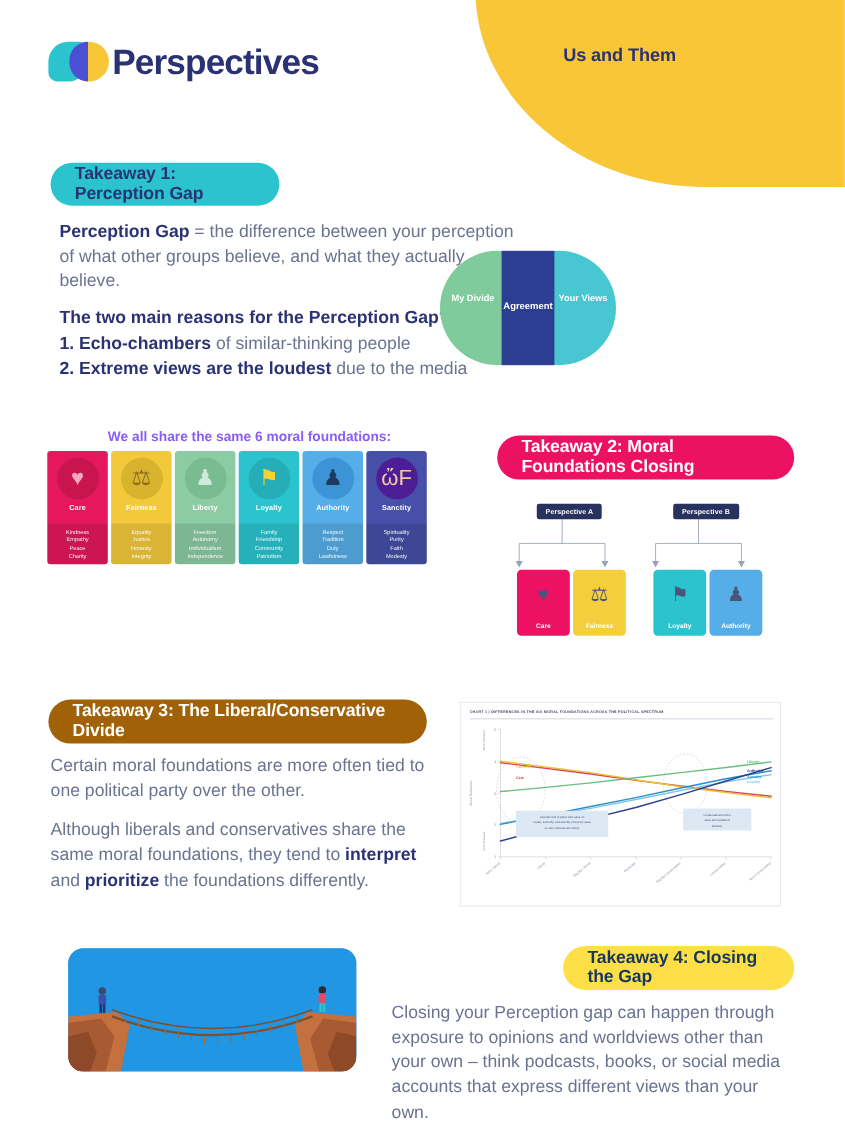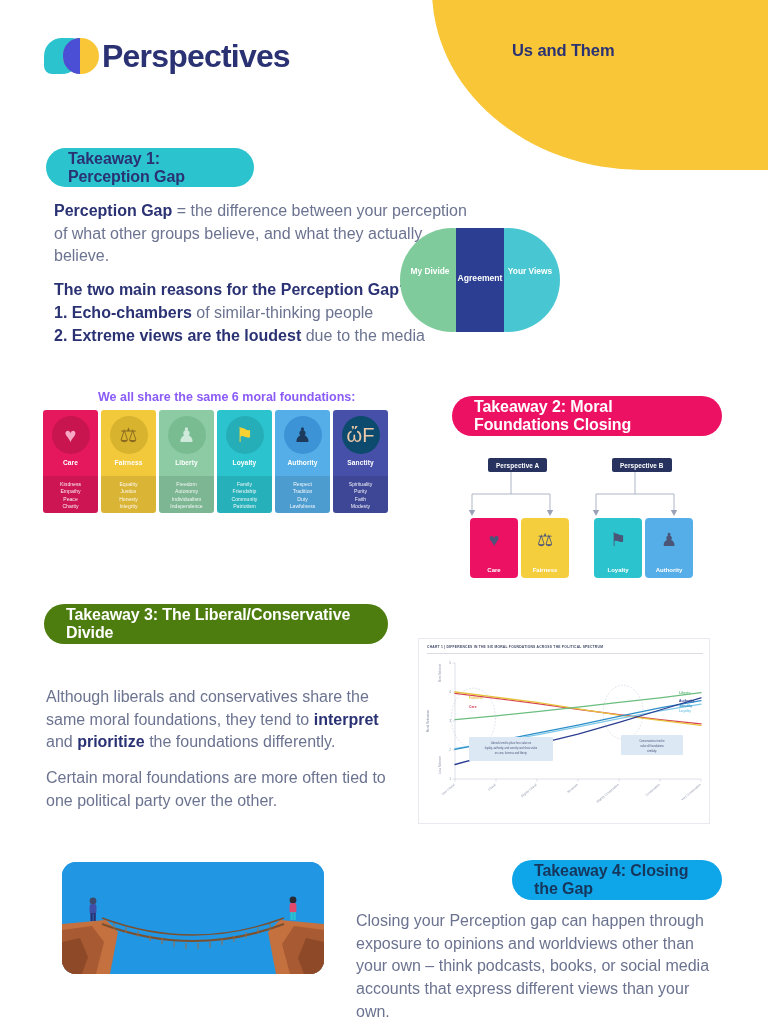--- a/index.html
+++ b/index.html
@@ -49,23 +49,23 @@
 
   
   .pill {
     position: absolute; display: flex; align-items: center; justify-content: center;
     border-radius: 40px; color: #ffffff; font-weight: bold;
     font-size: 16px; padding: 0 22px; letter-spacing: -0.1px;
   }
   .pill-1 { top: 148px; left: 46px; width: 208px; height: 39px;
             background: #2BC4CE; color: #2A3274; }
   .pill-2 { top: 396px; left: 452px; width: 270px; height: 40px; background: #ED1164; }
-  .pill-3 { top: 604px; left: 44px; width: 344px; height: 40px; background: #4d7c0f; }
+  .pill-3 { top: 636px; left: 44px; width: 344px; height: 40px; background: #a16207; }
   .pill-4 { top: 860px; left: 512px; width: 210px; height: 40px;
-            background: #0ea5e9; color: #17365C; }
+            background: #fde047; color: #17365C; }
 
   
   .copy { position: absolute; font-size: 16px; line-height: 1.42; color: #6b7390; }
   .copy b { color: #2A3274; font-weight: bold; }
 
   .t1-copy { top: 200px; left: 54px; width: 420px; }
   .t1-copy .blk { margin-bottom: 11px; }
   .t1-copy .blk:last-child { margin-bottom: 0; }
 
   .mf-heading {
@@ -252,21 +252,21 @@
         </div>
         <div class="mf-bot" style="background: rgba(0, 0, 0, 0.1);">
           <div class="mf-word">Respect</div>
           <div class="mf-word">Tradition</div>
           <div class="mf-word">Duty</div>
           <div class="mf-word">Lawfulness</div>
         </div>
       </div>
       <div class="mf-card" style="background: rgb(70, 80, 168);">
         <div class="mf-top">
-          <div class="mf-icon-circle" style="background: #0c4a6e; color: rgb(240, 201, 168);">ὤF</div>
+          <div class="mf-icon-circle" style="background: #4c1d95; color: rgb(240, 201, 168);">ὤF</div>
           <div class="mf-name">Sanctity</div>
         </div>
         <div class="mf-bot" style="background: rgba(0, 0, 0, 0.1);">
           <div class="mf-word">Spirituality</div>
           <div class="mf-word">Purity</div>
           <div class="mf-word">Faith</div>
           <div class="mf-word">Modesty</div>
         </div>
       </div>
     </div>
@@ -303,22 +303,22 @@
       <div class="lbl">Loyalty</div>
     </div>
     <div class="persp-card pc-auth">
       <div class="ico">♟</div>
       <div class="lbl">Authority</div>
     </div>
   </div>
 
   <div class="pill pill-3">Takeaway 3: The Liberal/Conservative Divide</div>
   <div class="copy t3-copy">
+    <div class="blk">Certain moral foundations are more often tied to one political party over the other.</div>
     <div class="blk" id="t3-p1"><span>Although liberals and conservatives share the same moral foundations, they tend to </span><b>interpret</b><span> and </span><b>prioritize</b><span> the foundations differently.</span></div>
-    <div class="blk">Certain moral foundations are more often tied to one political party over the other.</div>
   </div>
 
   <div class="chart-wrap">
     <div class="chart-title">CHART 1  |  DIFFERENCES IN THE SIX MORAL FOUNDATIONS ACROSS THE POLITICAL SPECTRUM</div>
     <div class="chart-rule"></div>
     <svg id="chart-svg" width="292" height="170" viewBox="0 0 292 170" style="position:absolute;top:16px;left:0;">
         <line x1="36" y1="8" x2="36" y2="124" stroke="#c9ccd8" stroke-width="0.6"></line>
         <line x1="36" y1="124" x2="282" y2="124" stroke="#c9ccd8" stroke-width="0.6"></line>
         <line x1="33.5" y1="124" x2="36" y2="124" stroke="#c9ccd8" stroke-width="0.6"></line>
         <text x="32" y="125.3" text-anchor="end" font-size="3.2" fill="#8b92a8" font-family="&quot;Liberation Sans&quot;, sans-serif">1</text>

